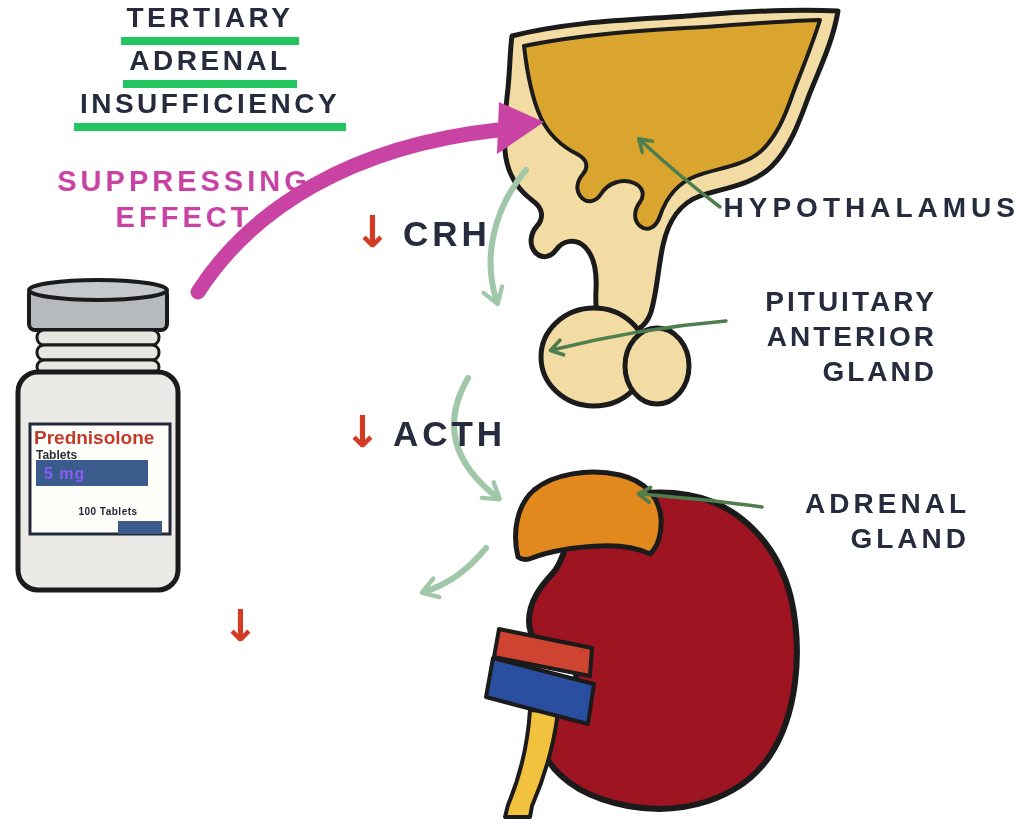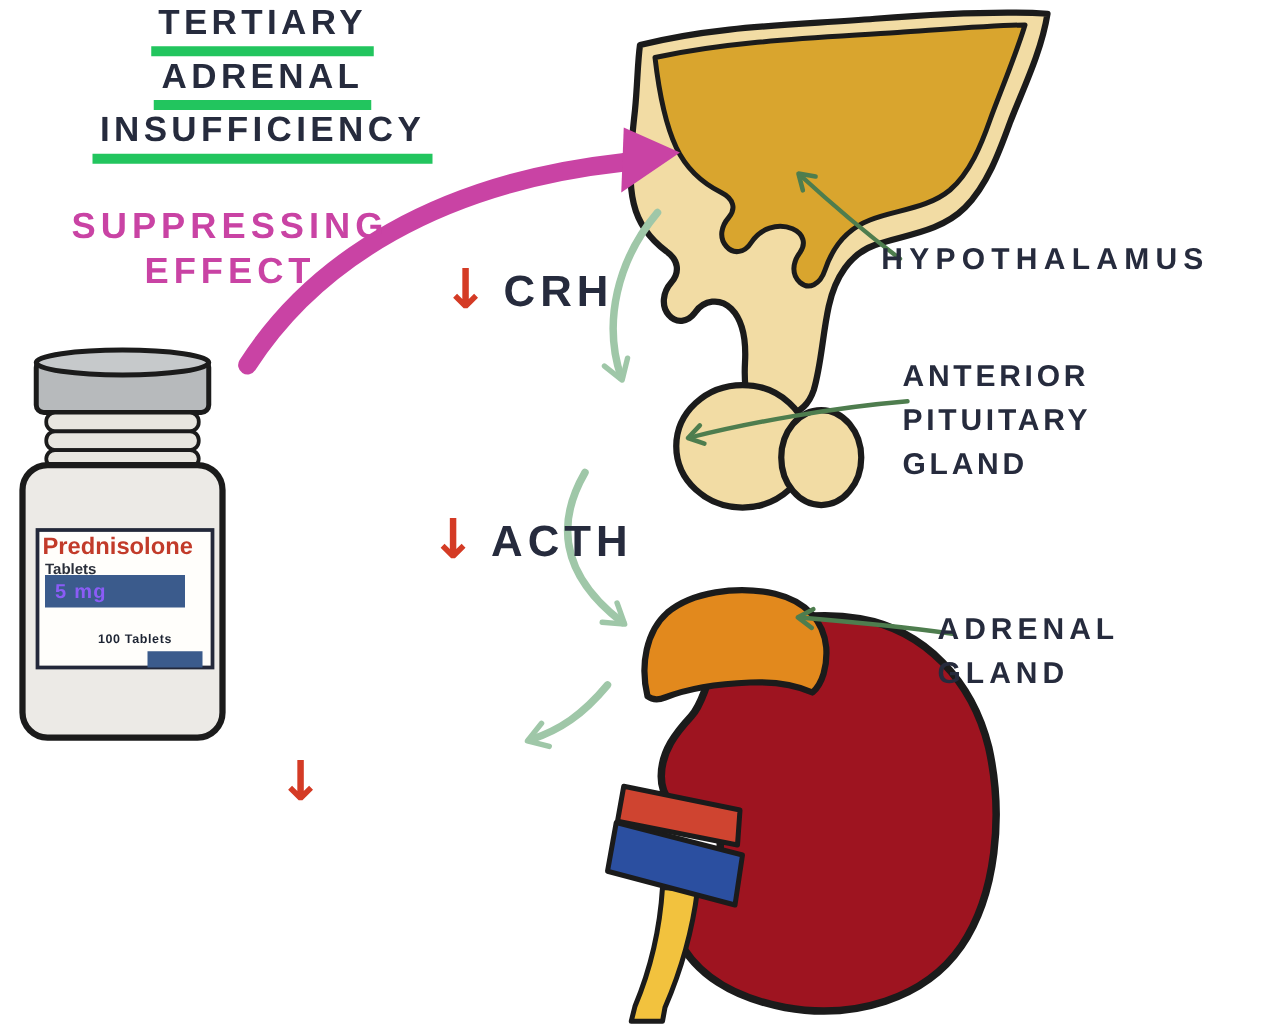--- a/index.html
+++ b/index.html
@@ -25,22 +25,22 @@
   .hormone {
     position:absolute; display:flex; align-items:center; gap:8px;
     color:#262b3d; font-weight:700; font-size:35px; letter-spacing:4px;
   }
   .down {
     color:#d43b25; font-size:44px; font-weight:700; line-height:1;
     font-family:"DejaVu Sans", sans-serif; transform:translateY(-2px);
   }
 
   .side-label {
-    position:absolute; color:#262b3d; font-weight:700; font-size:24px;
-    letter-spacing:4px; text-align:left; line-height:35px;
+    position:absolute; color:#262b3d; font-weight:700; font-size:28px;
+    letter-spacing:4px; text-align:right; line-height:35px;
   }
 
   .bottle-text { position:absolute; font-weight:700; }
   .brand  { left:34px;  top:427px; width:132px; font-size:19px; color:#c23b2a; }
   .form   { left:36px;  top:448px; font-size:12px; color:#2a2f3a; }
   .dose   { left:44px;  top:465px; font-size:16px; color:#8b5cf6; letter-spacing:1px; }
   .count  { left:64px;  top:506px; width:88px; font-size:10px; color:#1d2433; text-align:center; letter-spacing:0.5px; }
 </style>
 </head>
 <body>
@@ -153,22 +153,22 @@
     <span class="down">↓</span>
     <span>ACTH</span>
   </div>
   <div class="hormone" style="left:222px; top:606px;">
     <span class="down">↓</span>
   </div>
 
   <div class="side-label" style="left:705px; top:190px; width:315px; letter-spacing:5px;">HYPOTHALAMUS</div>
 
   <div class="side-label" style="left:722px; top:284px; width:215px; letter-spacing:3px;">
+    <div>PITUITARY</div>
     <div>ANTERIOR</div>
-    <div>PITUITARY</div>
     <div>GLAND</div>
   </div>
 
   <div class="side-label" style="left:750px; top:486px; width:220px;">
     <div>ADRENAL</div>
     <div>GLAND</div>
   </div>
 
   <div class="bottle-text brand">Prednisolone</div>
   <div class="bottle-text form">Tablets</div>

